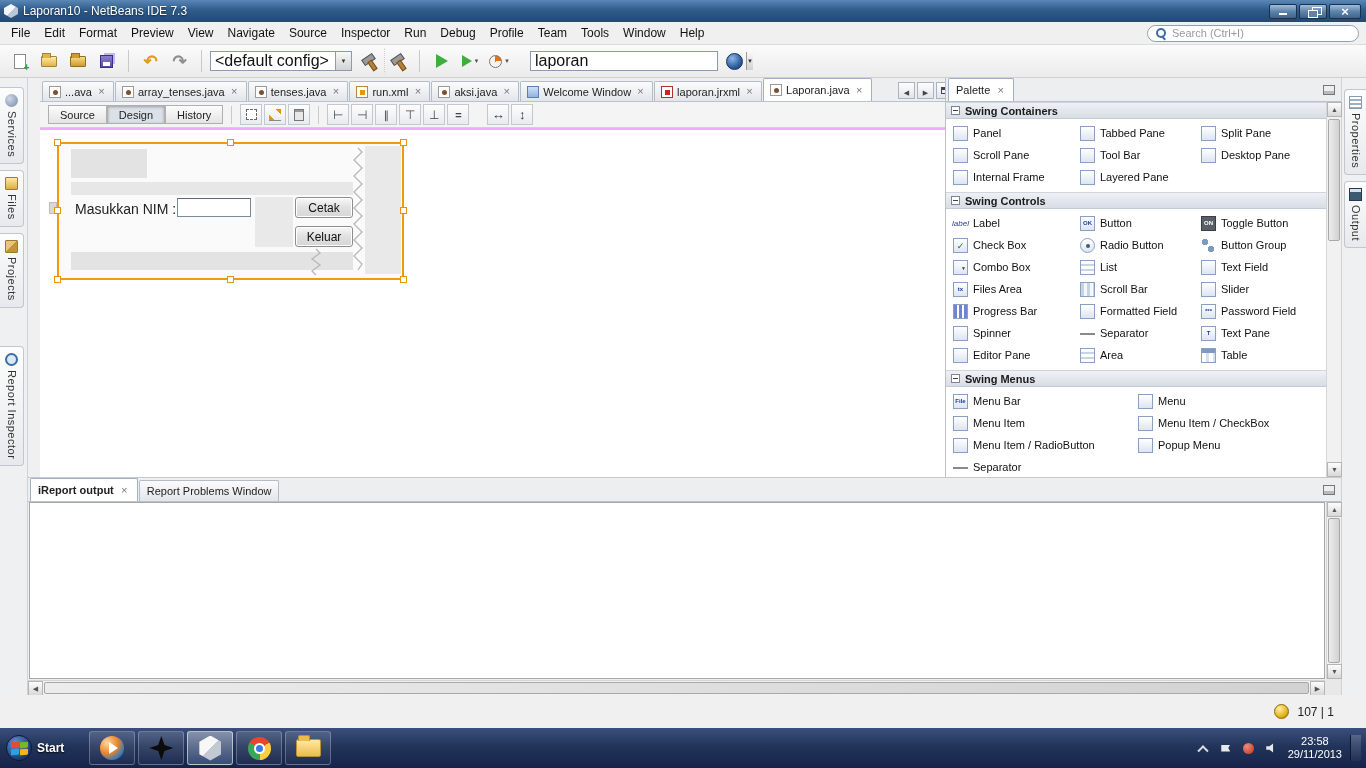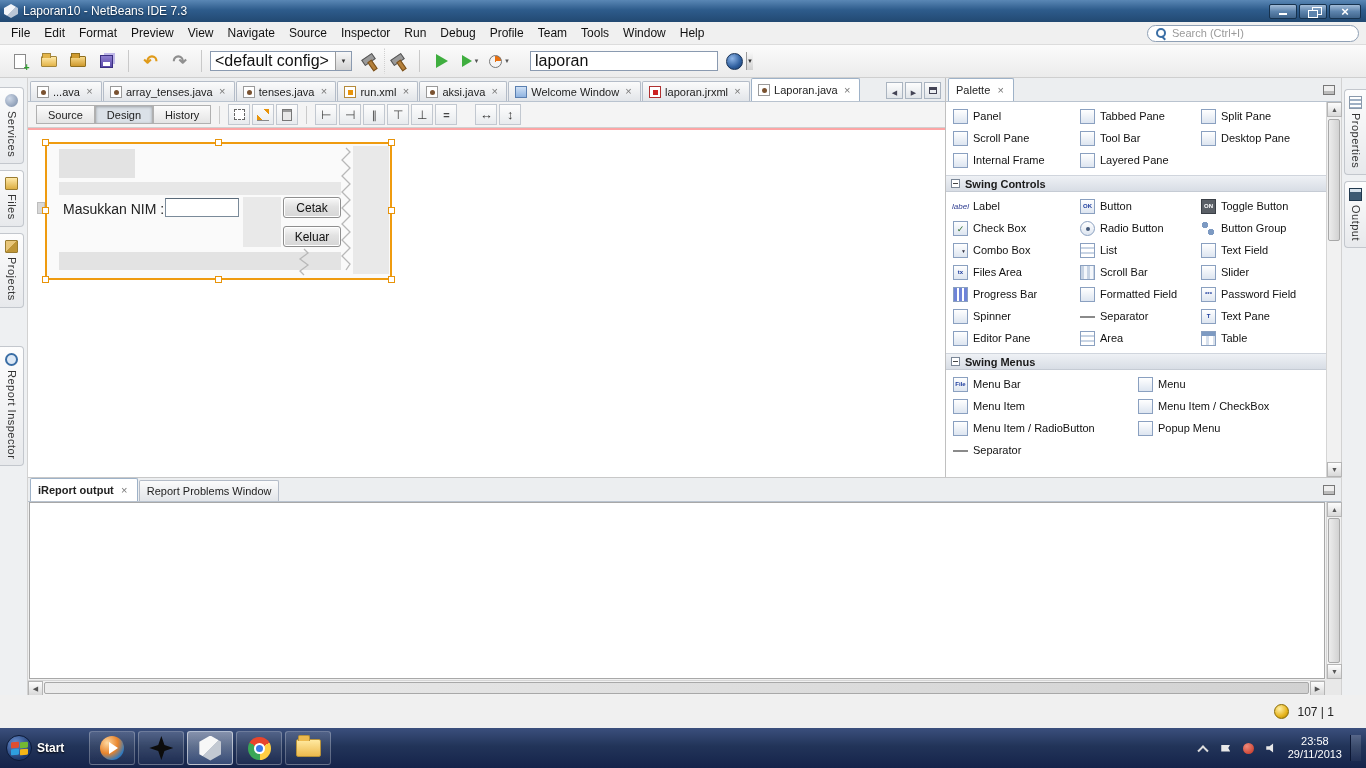--- a/index.html
+++ b/index.html
@@ -69,21 +69,21 @@
 .dock-spacer{height:26px}
 .dock-ic{width:13px;height:13px;flex:0 0 13px}
 [data-icon-type="services-icon"] .dock-ic{border-radius:50%;background:radial-gradient(circle at 35% 35%,#cfd9e8,#7487a3)}
 [data-icon-type="files-icon"] .dock-ic,[data-icon-type="projects-icon"] .dock-ic{background:linear-gradient(#ffe9a8,#dcae42);border:1px solid #9a7c30;border-radius:1px}
 [data-icon-type="projects-icon"] .dock-ic{background:linear-gradient(135deg,#e8c67a 50%,#bf9638 50%)}
 [data-icon-type="report-inspector-icon"] .dock-ic{border-radius:50%;border:2px solid #3a6ea5;background:#dce8f5}
 [data-icon-type="properties-icon"] .dock-ic{background:repeating-linear-gradient(#fff 0 2px,#9fb0c4 2px 4px);border:1px solid #8a99ab}
 [data-icon-type="output-icon"] .dock-ic{background:#3d5a73;border:1px solid #22394e;box-shadow:inset 0 3px 0 #d7e2ec}
 
 
-.editor{position:absolute;left:28px;top:78px;width:917px;height:399px;background:#fca5a5}
+.editor{position:absolute;left:40px;top:78px;width:917px;height:399px;background:#f0abfc}
 .tabrow{height:24px;background:#eceef0;border-bottom:1px solid #b9c3cf;display:flex;align-items:flex-end;padding:2px 2px 0;overflow:hidden}
 .etab{display:flex;align-items:center;gap:4px;height:20px;padding:0 6px;border:1px solid #b4bcc8;border-bottom:none;background:linear-gradient(#fbfbfb,#e2e5e9);font-size:11px;color:#222;margin-right:1px;border-radius:2px 2px 0 0;white-space:nowrap}
 .etab.selected{background:#fff;height:23px;border-color:#9eb2c8}
 .tab-close{width:11px;height:11px;display:flex;align-items:center;justify-content:center}
 .tab-close::before{content:"\00d7";font-size:11px;line-height:9px;color:#777}
 .ft{width:12px;height:12px;position:relative;flex:0 0 12px}
 [data-icon-type="java-file-icon"] .ft{background:#fff;border:1px solid #9a9a9a}
 [data-icon-type="java-file-icon"] .ft::after{content:"";position:absolute;left:3px;top:3px;width:5px;height:5px;background:#7a5230;border-radius:50%}
 [data-icon-type="xml-file-icon"] .ft{background:#fff;border:1px solid #b58a3a}
 [data-icon-type="xml-file-icon"] .ft::after{content:"";position:absolute;left:3px;top:3px;width:5px;height:5px;background:#e8940a}
@@ -527,20 +527,24 @@
 
   <div class="palette">
     <div class="pal-tabrow">
       <div class="ptab selected">
         <span>Palette</span>
         <span class="tab-close"></span>
       </div>
       <span class="mini-btn"></span>
     </div>
     <div class="pal-body">
+      <div class="pal-header">
+        <span class="collapse-box"></span>
+        <span>Swing Containers</span>
+      </div>
       <div class="pal-grid cols3">
 
           <div class="pal-item" data-icon-type="panel-icon">
             <span class="ic"></span>
             <span class="pal-label">Panel</span>
           </div>
 
           <div class="pal-item" data-icon-type="tabbed-pane-icon">
             <span class="ic"></span>
             <span class="pal-label">Tabbed Pane</span>

